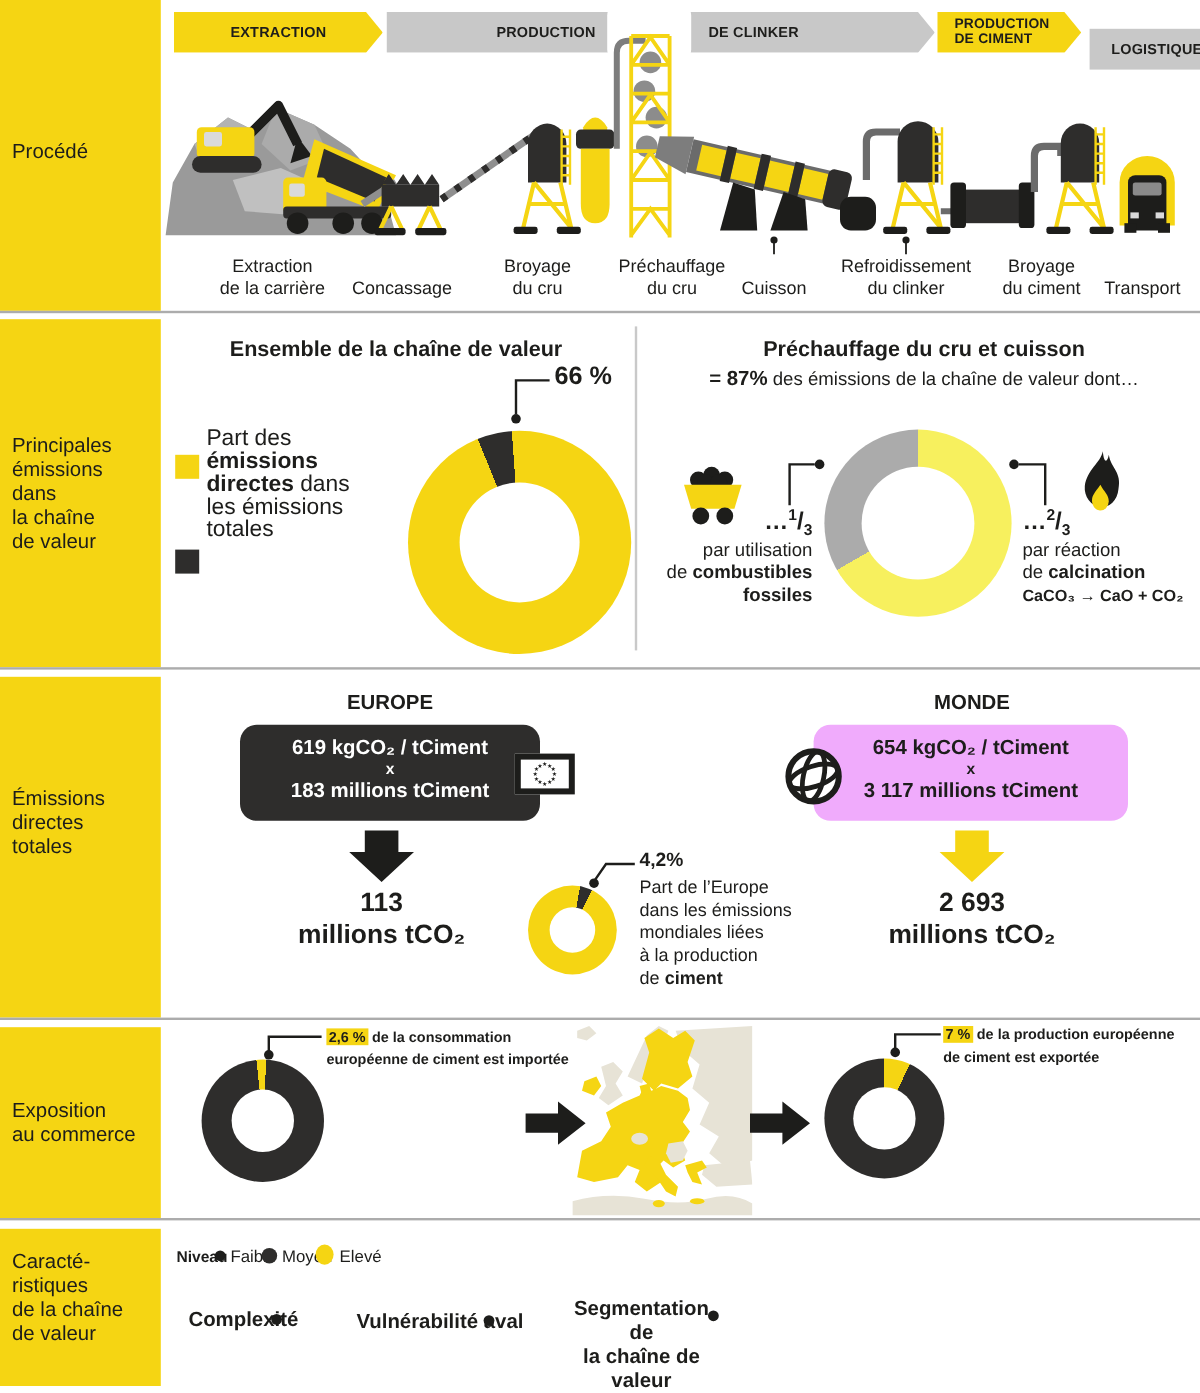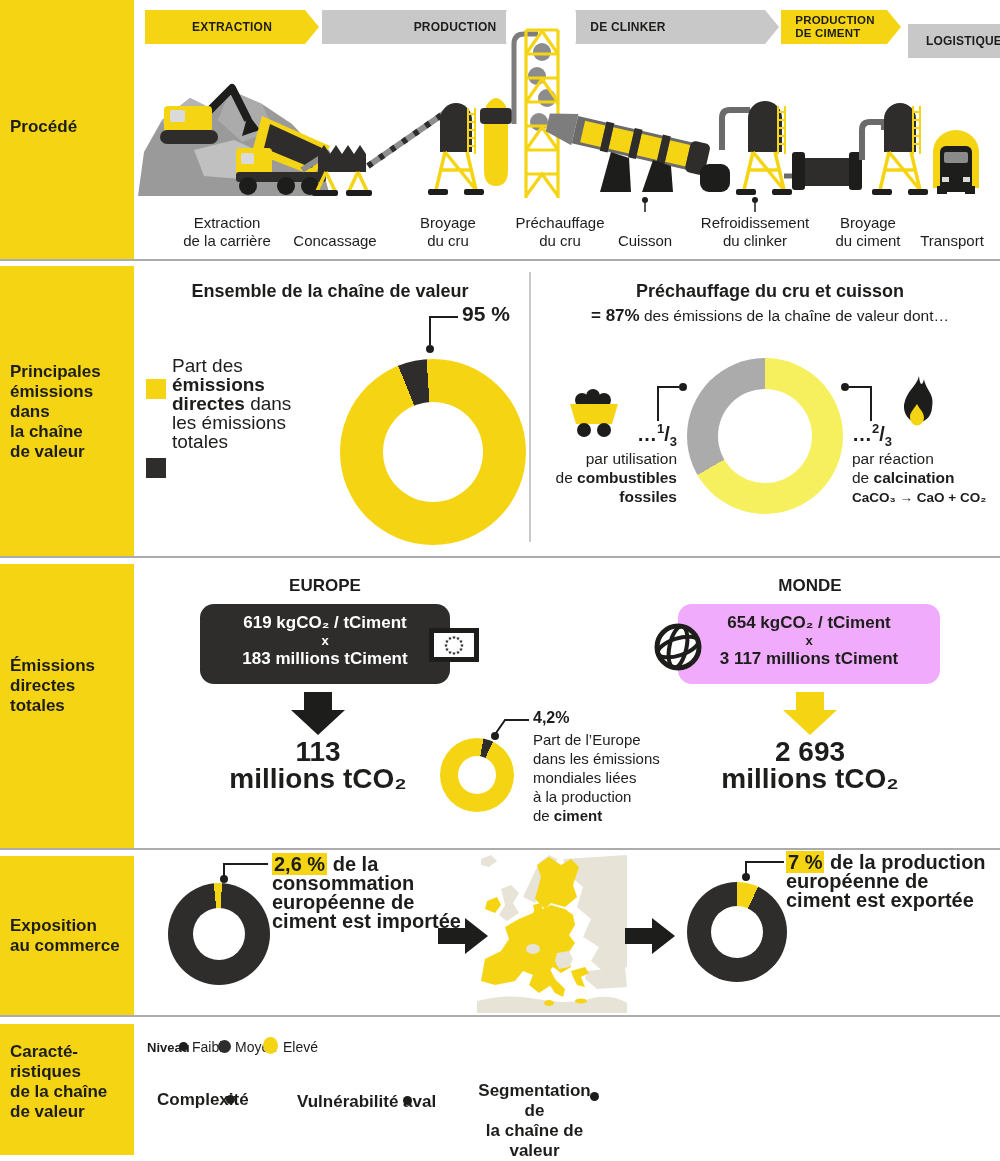--- a/index.html
+++ b/index.html
@@ -1,21 +1,21 @@
 <!DOCTYPE html>
 <html><head>
 <meta charset="utf-8">
 <style>
   html,body{margin:0;padding:0;background:#fff;}
   .canvas{position:relative;width:1000px;height:1161px;background:#fff;overflow:hidden;
           font-family:"Liberation Sans","DejaVu Sans",sans-serif;color:#1d1d1b;}
   .abs{position:absolute;}
   .pre{white-space:pre-line;}
   .sideblock{left:0;width:134px;background:#F5D513;}
-  .sidelabel{left:10px;font-weight:bold;font-size:17px;line-height:20px;}
+  .sidelabel{left:10px;font-weight:normal;font-size:17px;line-height:20px;}
   .hdiv{left:0;width:1000px;height:1.5px;background:#ACACAC;}
   .vdiv{width:1.5px;background:#C9C9C9;}
   .arrow-r{clip-path:polygon(0 0,calc(100% - 14px) 0,100% 50%,calc(100% - 14px) 100%,0 100%);}
   .banner{height:34px;font-size:12px;font-weight:bold;letter-spacing:.2px;}
   .banner-yellow{background:#F5D513;}
   .banner-gray{background:#C8C8C8;}
   .bl{line-height:34px;text-align:center;}
   .step{font-size:15px;line-height:18px;text-align:center;}
   .donut{border-radius:50%;}
   .donut::after{content:"";position:absolute;background:#fff;border-radius:50%;}
@@ -33,23 +33,23 @@
   .legendtext{font-size:19px;line-height:19px;}
   .swatch{width:20px;height:20px;}
   .frac{font-weight:bold;font-size:20px;}
   .frac sup{font-size:13px;}
   .frac sub{font-size:13px;}
   .bodytxt{font-size:15.5px;line-height:19px;}
   .valbox{top:604px;height:80px;border-radius:14px;text-align:center;font-weight:bold;}
   .valbox .f{font-size:17px;line-height:22px;padding-top:8px;}
   .valbox .t{font-size:13px;line-height:14px;}
   .valbox .v{font-size:17px;line-height:22px;}
-  .result{font-size:28px;font-weight:bold;text-align:center;line-height:27px;}
+  .result{font-size:22px;font-weight:bold;text-align:center;line-height:27px;}
   .hl{background:#F5D513;padding:0 2px;}
-  .tradetxt{font-size:20px;line-height:19px;font-weight:bold;}
+  .tradetxt{font-size:12px;line-height:19px;font-weight:bold;}
   .dot{border-radius:50%;background:#1d1d1b;}
   .charlabel{font-weight:bold;font-size:17px;line-height:20px;}
   .lvl{font-size:14px;}
   svg{display:block;}
 </style>
 </head>
 <body>
 
 <div class="canvas">
 
@@ -214,21 +214,21 @@
   <div class="abs step pre" style="left:595px;top:232px;width:100px">Cuisson</div>
   <div class="abs step pre" style="left:690px;top:214px;width:130px">Refroidissement
 du clinker</div>
   <div class="abs step pre" style="left:818px;top:214px;width:100px">Broyage
 du ciment</div>
   <div class="abs step pre" style="left:902px;top:232px;width:100px">Transport</div>
 
   <div class="abs vdiv" style="left:529px;top:272px;height:270px"></div>
 
   <div class="abs s2title" style="left:150px;top:281px;width:360px">Ensemble de la chaîne de valeur</div>
-  <div class="abs" style="left:462px;top:302px;font-weight:bold;font-size:21px">95 %</div>
+  <div class="abs" style="left:462px;top:302px;font-weight:bold;font-size:21px">66 %</div>
 
   <div class="abs swatch" style="left:146px;top:379px;background:#F5D513"></div>
   <div class="abs legendtext" style="left:172px;top:356px;width:140px"><span>Part des </span><b>émissions directes</b><span> dans les émissions totales</span></div>
   <div class="abs swatch" style="left:146px;top:458px;background:#2E2D2C"></div>
 
   <div class="abs donut d1" style="left:340px;top:359px;width:186px;height:186px"></div>
 
   <div class="abs s2title" style="left:550px;top:281px;width:440px">Préchauffage du cru et cuisson</div>
   <div class="abs" style="left:550px;top:306px;width:440px;text-align:center;font-size:15.5px"><b style="font-size:17px">= 87%</b><span> des émissions de la chaîne de valeur dont…</span></div>
 

